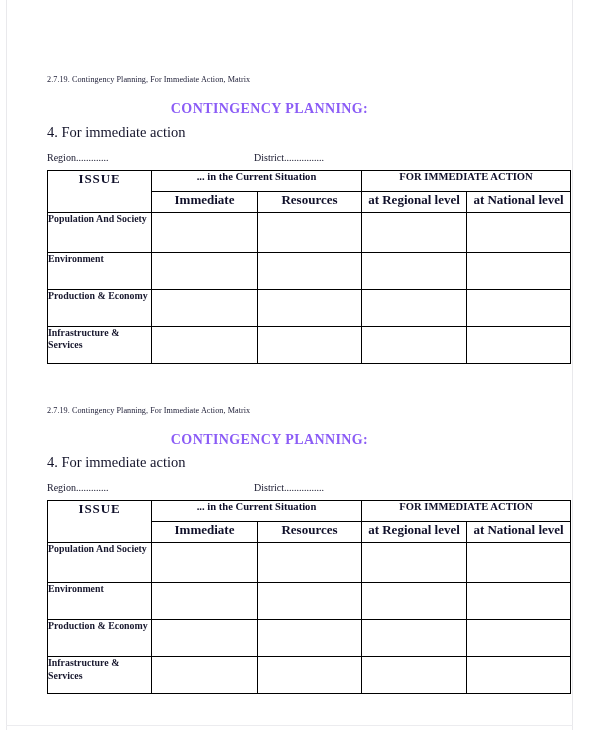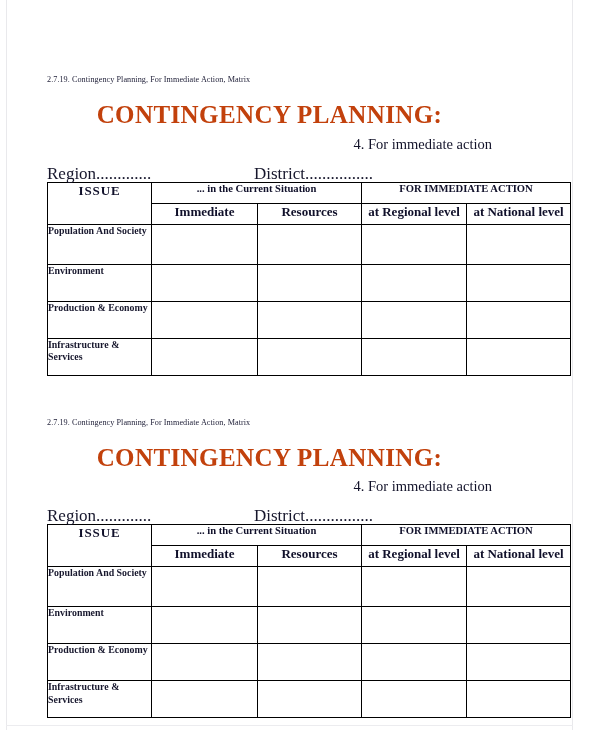--- a/index.html
+++ b/index.html
@@ -58,46 +58,46 @@
     letter-spacing: 0.05px;
     color: #24243c;
     margin: 0;
     padding-top: 76px;
     line-height: 1;
   }
   .block-2 .doc-ref { padding-top: 0; }
 
   .title {
     text-align: center;
-    font-size: 25px;
+    font-size: 14px;
     font-weight: bold;
     letter-spacing: 0.4px;
     margin: 0;
     padding-top: 17px;
     padding-right: 58px;
     line-height: 1.1;
-    color: #c2410c;
+    color: #8b5cf6;
   }
 
   .subtitle {
-    text-align: right;
+    text-align: left;
     font-size: 14.5px;
     font-weight: normal;
     margin: 0;
     padding-top: 8px;
     padding-right: 58px;
     line-height: 1.1;
     color: #13132a;
   }
 
   .region-line {
     position: relative;
     height: 16px;
     margin-top: 11px;
-    font-size: 17px;
+    font-size: 10px;
     color: #16162c;
     text-decoration: underline;
   }
   .region-line .region {
     position: absolute;
     left: 0;
     top: 0;
     white-space: nowrap;
   }
   .region-line .district {

